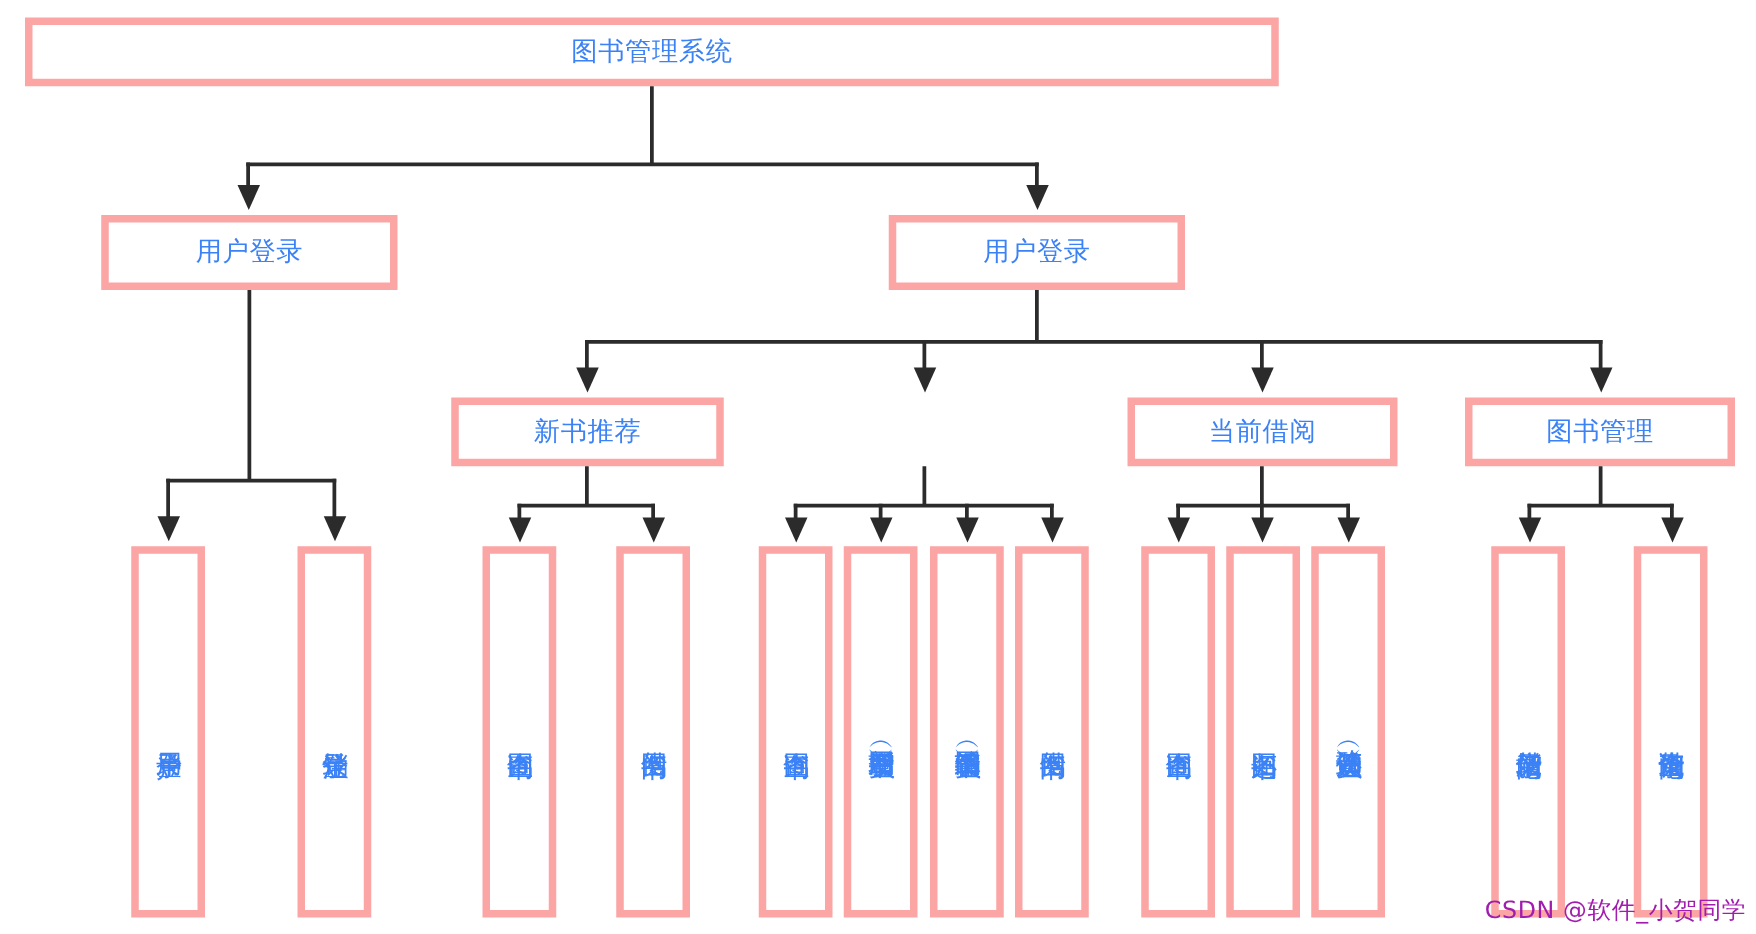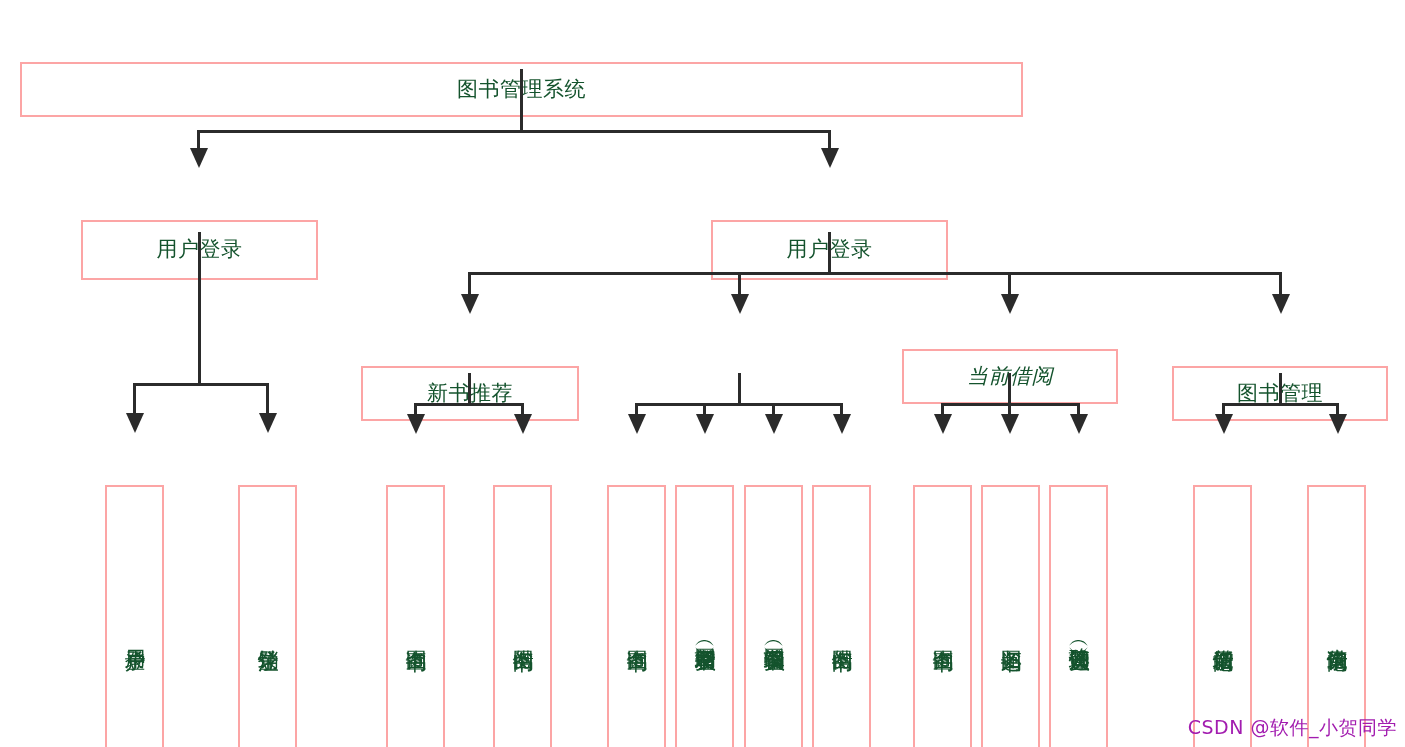--- a/index.html
+++ b/index.html
@@ -15,28 +15,27 @@
     position: relative;
     width: 1405px;
     height: 747px;
     background: #ffffff;
     overflow: hidden;
   }
   
   .node {
     position: absolute;
     box-sizing: border-box;
-    border: 2px solid #fca5a5;
+    border: 6px solid #fca5a5;
     background: #ffffff;
     display: flex;
     align-items: center;
     justify-content: center;
-    color: #14532d;
+    color: #3b82f6;
     letter-spacing: 0.5px;
-    margin-top: 48px;
   }
   .node.h {
     font-size: 21px;
     line-height: 1.1;
     white-space: nowrap;
   }
   .node.v {
     writing-mode: vertical-rl;
     text-orientation: upright;
     font-size: 21px;
@@ -121,21 +120,21 @@
 
   <div class="ln vln" style="left:1008px; top:272px; width:3px; height:26px;"></div>
   <div class="arrow" style="left:1001px; top:294px;"></div>
 
   <div class="ln vln" style="left:1279px; top:272px; width:3px; height:26px;"></div>
   <div class="arrow" style="left:1272px; top:294px;"></div>
 
   <div class="node h" style="left:361px; top:318px; width:218px; height:55px;">
     <span>新书推荐</span>
   </div>
-  <div class="node h" style="left:902px; top:301px; width:216px; height:55px;font-style:italic;">
+  <div class="node h" style="left:902px; top:318px; width:216px; height:55px;">
     <span>当前借阅</span>
   </div>
   <div class="node h" style="left:1172px; top:318px; width:216px; height:55px;">
     <span>图书管理</span>
   </div>
 
   <div class="ln vln" style="left:468px; top:373px; width:3px; height:32px;"></div>
   <div class="ln hln" style="left:414px; top:403px; width:110px; height:3px;"></div>
   <div class="ln vln" style="left:414px; top:403px; width:3px; height:16px;"></div>
   <div class="arrow" style="left:407px; top:414px;"></div>

